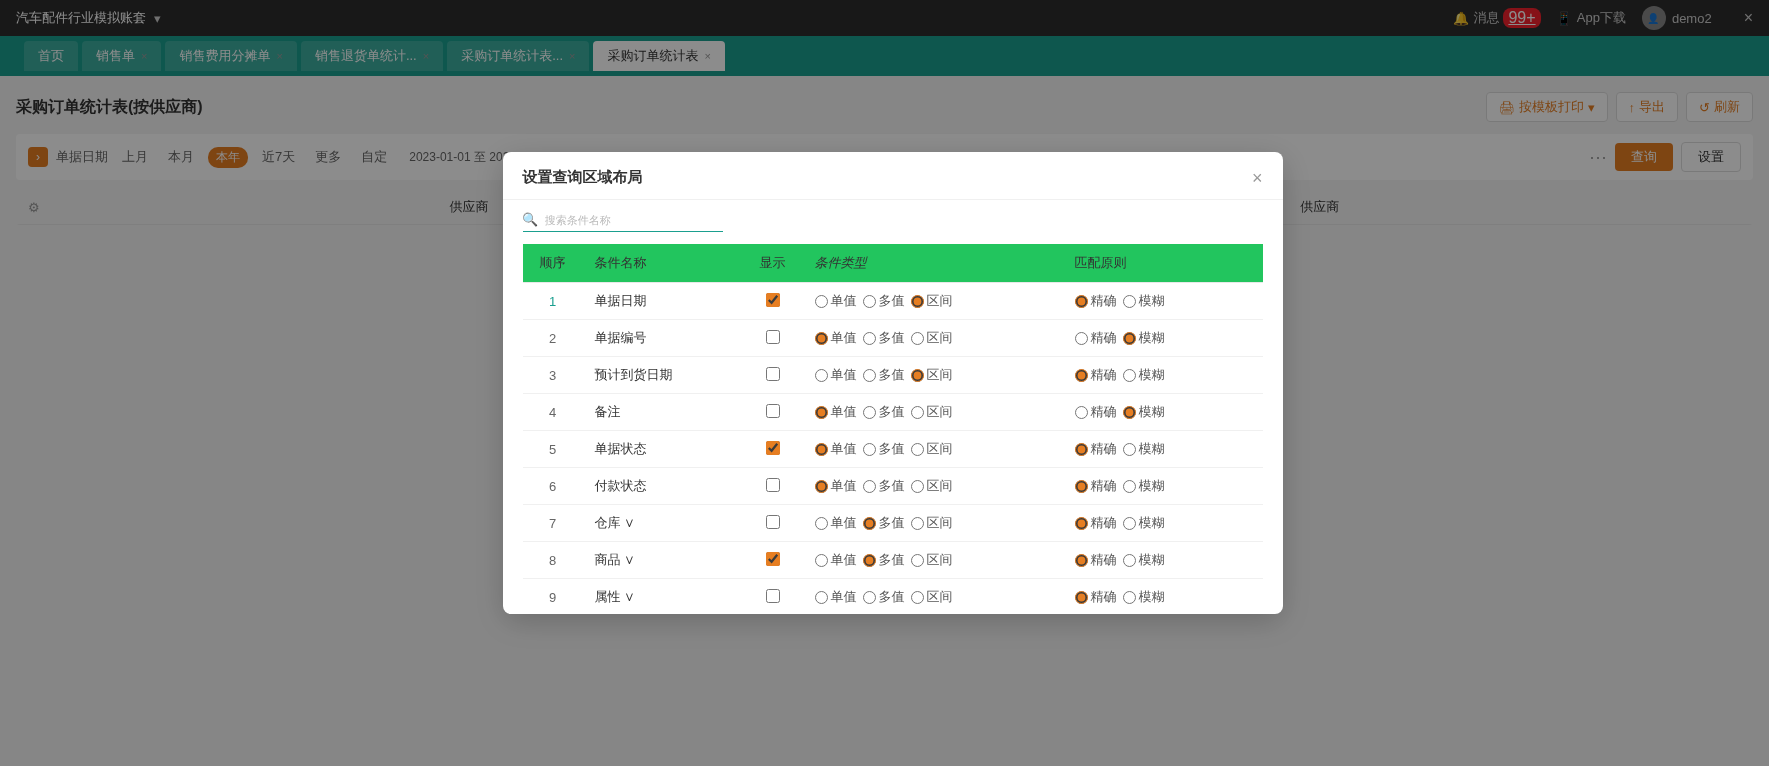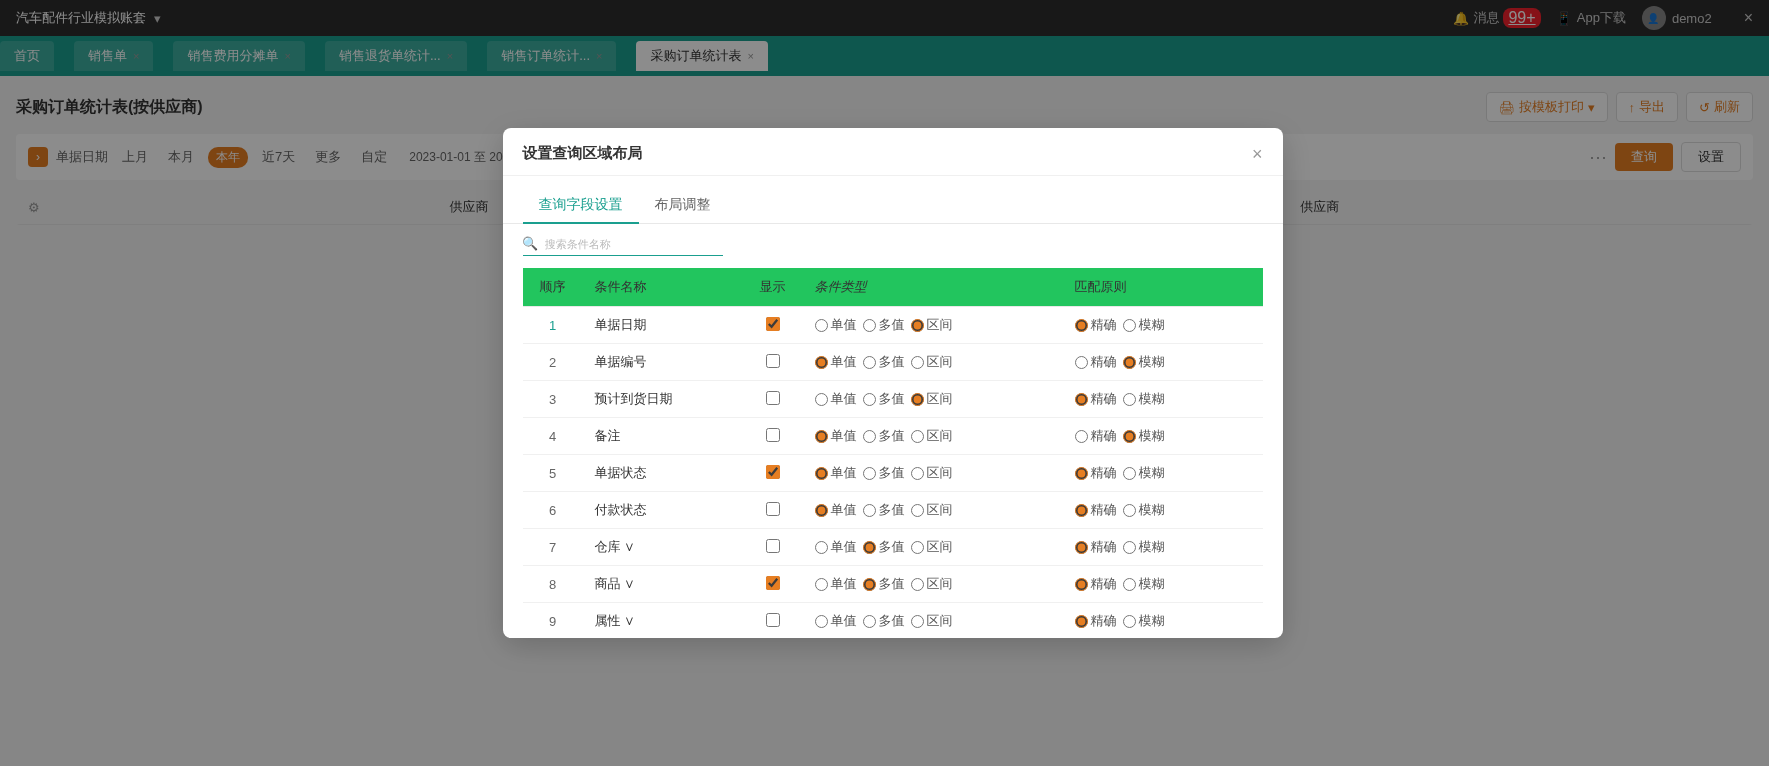--- a/index.html
+++ b/index.html
@@ -24,22 +24,22 @@
     .user-info { display: flex; align-items: center; gap: 6px; cursor: pointer; }
     .avatar { width: 24px; height: 24px; border-radius: 50%; background: #888; display: flex; align-items: center; justify-content: center; color: #fff; font-size: 10px; }
     .close-top { color: #ccc; cursor: pointer; font-size: 16px; margin-left: 16px; }
 
     
     .tab-bar {
       background: #1a9f8f;
       height: 40px;
       display: flex;
       align-items: center;
-      padding: 0 0;
-      gap: 20px;
+      padding: 0 24px;
+      gap: 4px;
     }
     .tab-item {
       background: rgba(255,255,255,0.15);
       color: #fff;
       padding: 6px 14px;
       border-radius: 4px 4px 0 0;
       font-size: 13px;
       cursor: pointer;
       display: flex;
       align-items: center;
@@ -282,21 +282,21 @@
   </div>
   <div class="tab-item">
     <span>销售费用分摊单</span>
     <span class="tab-close">×</span>
   </div>
   <div class="tab-item">
     <span>销售退货单统计...</span>
     <span class="tab-close">×</span>
   </div>
   <div class="tab-item">
-    <span>销售订单统计...</span>
+    <span>采购订单统计表...</span>
     <span class="tab-close">×</span>
   </div>
   <div class="tab-item active">
     <span>采购订单统计表</span>
     <span class="tab-close">×</span>
   </div>
 </div>
 
 <div class="page-content">
 
@@ -345,28 +345,20 @@
 </div>
 
 <div class="overlay">
   <div class="dialog">
 
     <div class="dialog-header">
       <span class="dialog-title">设置查询区域布局</span>
       <span class="dialog-close">×</span>
     </div>
 
-    <div class="dialog-tabs">
-      <div class="dialog-tab active">
-        <span>查询字段设置</span>
-      </div>
-      <div class="dialog-tab">
-        <span>布局调整</span>
-      </div>
-    </div>
 
     <div class="dialog-search">
       <div class="search-box">
         <span class="search-icon">🔍</span>
         <input class="search-input" type="text" placeholder="搜索条件名称" style="">
       </div>
     </div>
 
     <div class="dialog-table-wrap scrollbar-area" style="max-height: 370px;">
       <table class="dialog-table">

